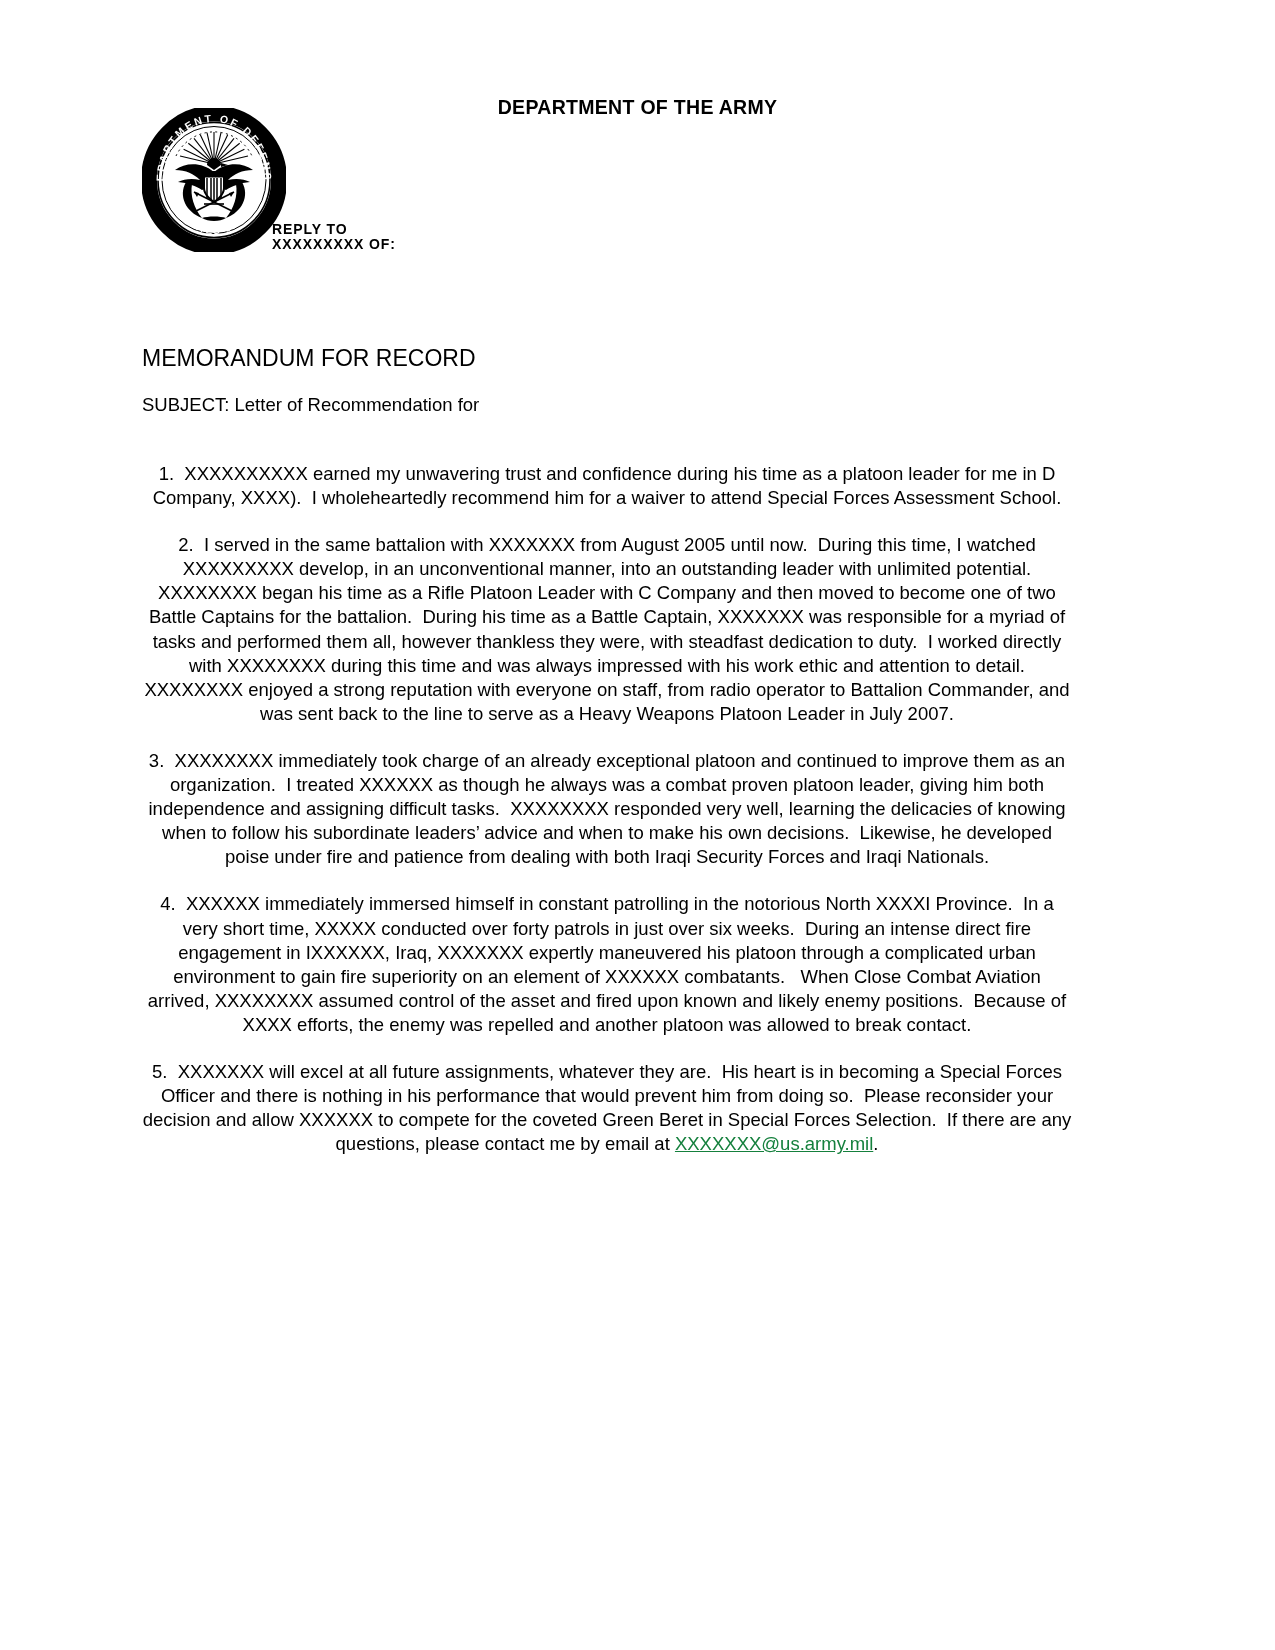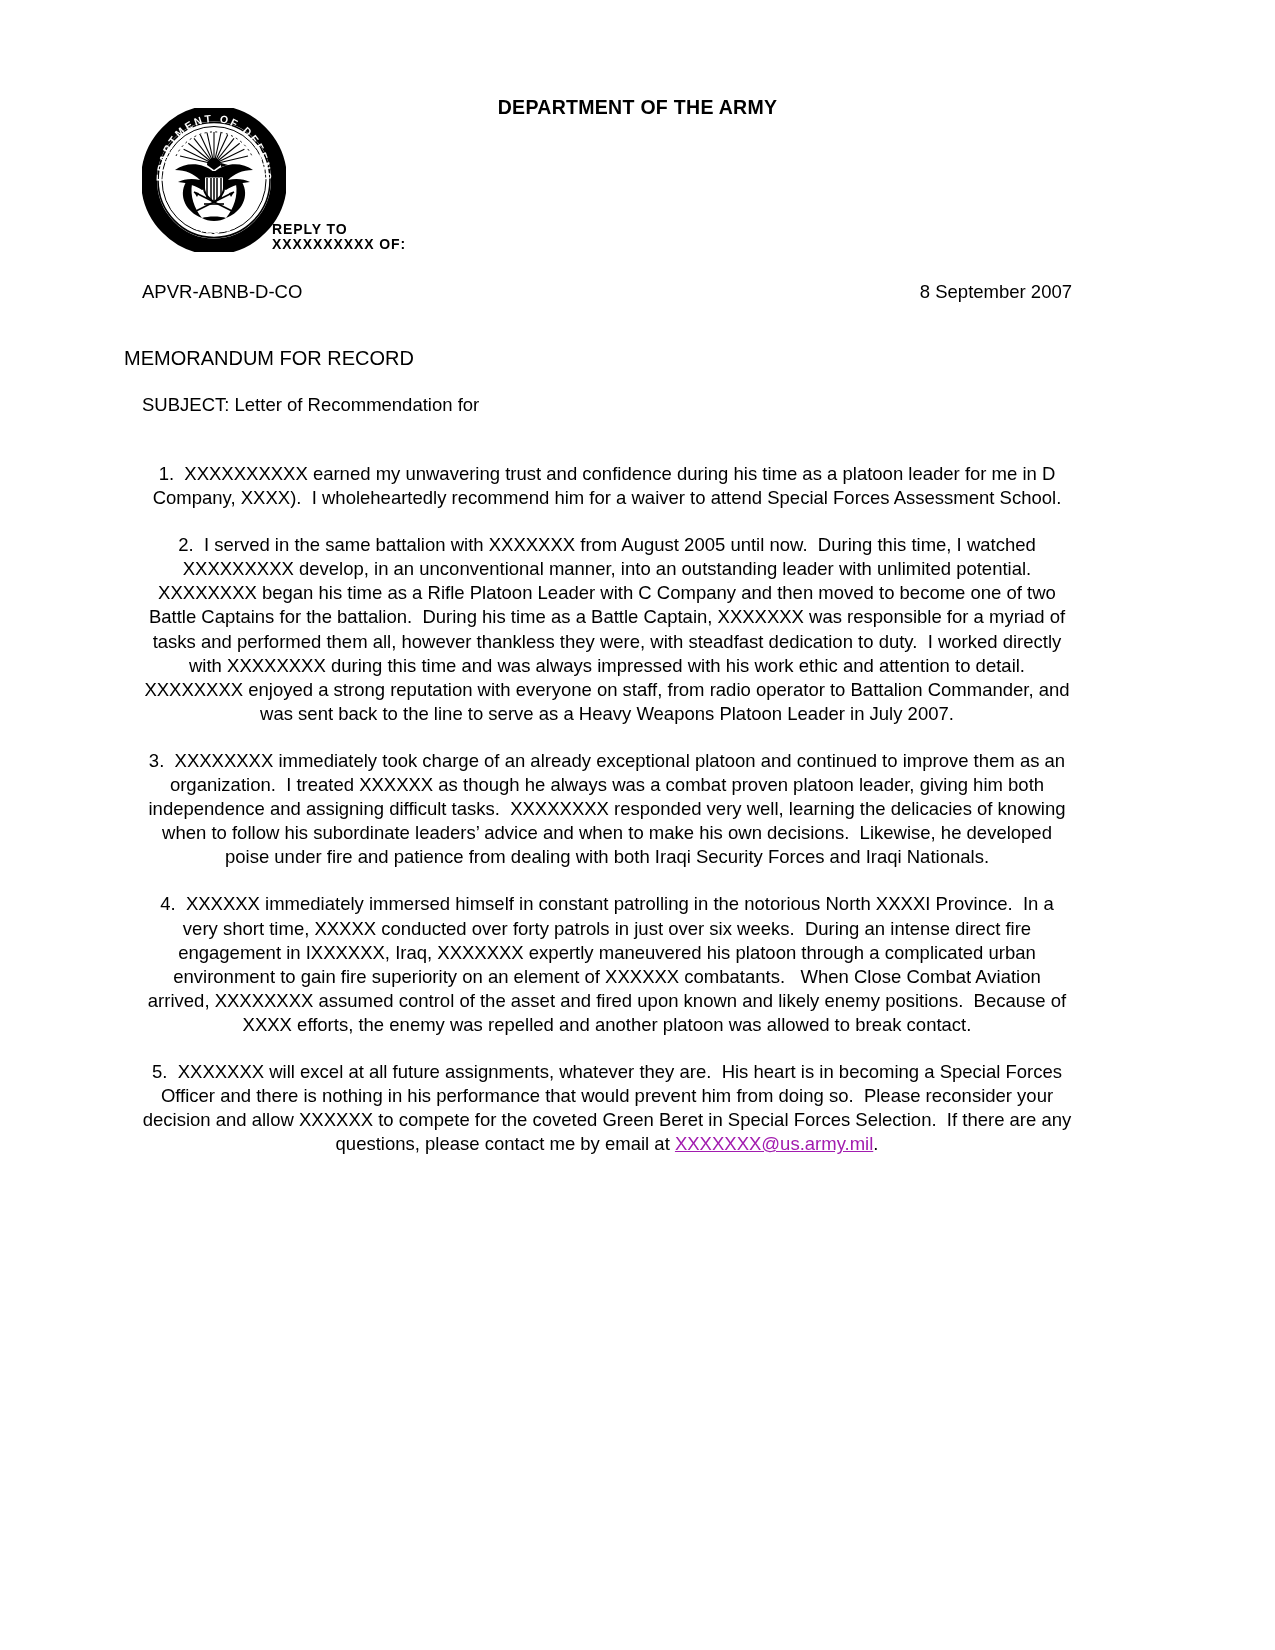--- a/index.html
+++ b/index.html
@@ -63,23 +63,23 @@
     top: 280px;
     width: 930px;
     font-size: 18.5px;
     line-height: 24px;
   }
   .office-row .sym { float: left; }
   .office-row .date { float: right; }
 
   .memo-line {
     position: absolute;
-    left: 124px;
+    left: 142px;
     top: 346px;
-    font-size: 20px;
+    font-size: 23px;
     line-height: 24px;
   }
   .subject-line {
     position: absolute;
     left: 142px;
     top: 393px;
     font-size: 18.5px;
     line-height: 24px;
   }
 
@@ -92,21 +92,21 @@
   .para {
     font-size: 18.5px;
     line-height: 24.1px;
     margin: 0 0 23px 0;
     text-align: center;
     white-space: pre-wrap;
   }
   .para:last-child { margin-bottom: 0; }
 
   a.email {
-    color: #a21caf;
+    color: #15803d;
   }
 
   
   .sig-block {
     position: absolute;
     left: 603px;
     top: 1303px;
     font-size: 18.5px;
     line-height: 24.5px;
   }
@@ -187,28 +187,24 @@
         <path d="M92 84 L 87 85 L 89 89 Z" fill="#000"></path>
 
         <path d="M44 74 C 36 88, 44 104, 60 110 C 52 100, 48 88, 50 76 Z" fill="#000"></path>
         <path d="M100 74 C 108 88, 100 104, 84 110 C 92 100, 96 88, 94 76 Z" fill="#000"></path>
         <path d="M60 110 C 66 114, 78 114, 84 110 C 78 108, 66 108, 60 110 Z" fill="#000"></path>
       </svg>
     </div>
 
     <div class="reply-to">
       <div>REPLY TO</div>
-      <div>XXXXXXXXXX OF:</div>
+      <div>XXXXXXXXX OF:</div>
     </div>
   </div>
 
-  <div class="office-row">
-    <span class="sym">APVR-ABNB-D-CO</span>
-    <span class="date">8 September 2007</span>
-  </div>
 
   <div class="memo-line">MEMORANDUM FOR RECORD</div>
 
   <div class="subject-line">SUBJECT: Letter of Recommendation for</div>
 
   <div class="body-block">
     <p class="para">1.  XXXXXXXXXX earned my unwavering trust and confidence during his time as a platoon leader for me in D Company, XXXX).  I wholeheartedly recommend him for a waiver to attend Special Forces Assessment School.</p>
     <p class="para">2.  I served in the same battalion with XXXXXXX from August 2005 until now.  During this time, I watched XXXXXXXXX develop, in an unconventional manner, into an outstanding leader with unlimited potential.  XXXXXXXX began his time as a Rifle Platoon Leader with C Company and then moved to become one of two Battle Captains for the battalion.  During his time as a Battle Captain, XXXXXXX was responsible for a myriad of tasks and performed them all, however thankless they were, with steadfast dedication to duty.  I worked directly with XXXXXXXX during this time and was always impressed with his work ethic and attention to detail.  XXXXXXXX enjoyed a strong reputation with everyone on staff, from radio operator to Battalion Commander, and was sent back to the line to serve as a Heavy Weapons Platoon Leader in July 2007.</p>
     <p class="para">3.  XXXXXXXX immediately took charge of an already exceptional platoon and continued to improve them as an organization.  I treated XXXXXX as though he always was a combat proven platoon leader, giving him both independence and assigning difficult tasks.  XXXXXXXX responded very well, learning the delicacies of knowing when to follow his subordinate leaders’ advice and when to make his own decisions.  Likewise, he developed poise under fire and patience from dealing with both Iraqi Security Forces and Iraqi Nationals.</p>
     <p class="para">4.  XXXXXX immediately immersed himself in constant patrolling in the notorious North XXXXI Province.  In a very short time, XXXXX conducted over forty patrols in just over six weeks.  During an intense direct fire engagement in IXXXXXX, Iraq, XXXXXXX expertly maneuvered his platoon through a complicated urban environment to gain fire superiority on an element of XXXXXX combatants.   When Close Combat Aviation arrived, XXXXXXXX assumed control of the asset and fired upon known and likely enemy positions.  Because of XXXX efforts, the enemy was repelled and another platoon was allowed to break contact.</p>

